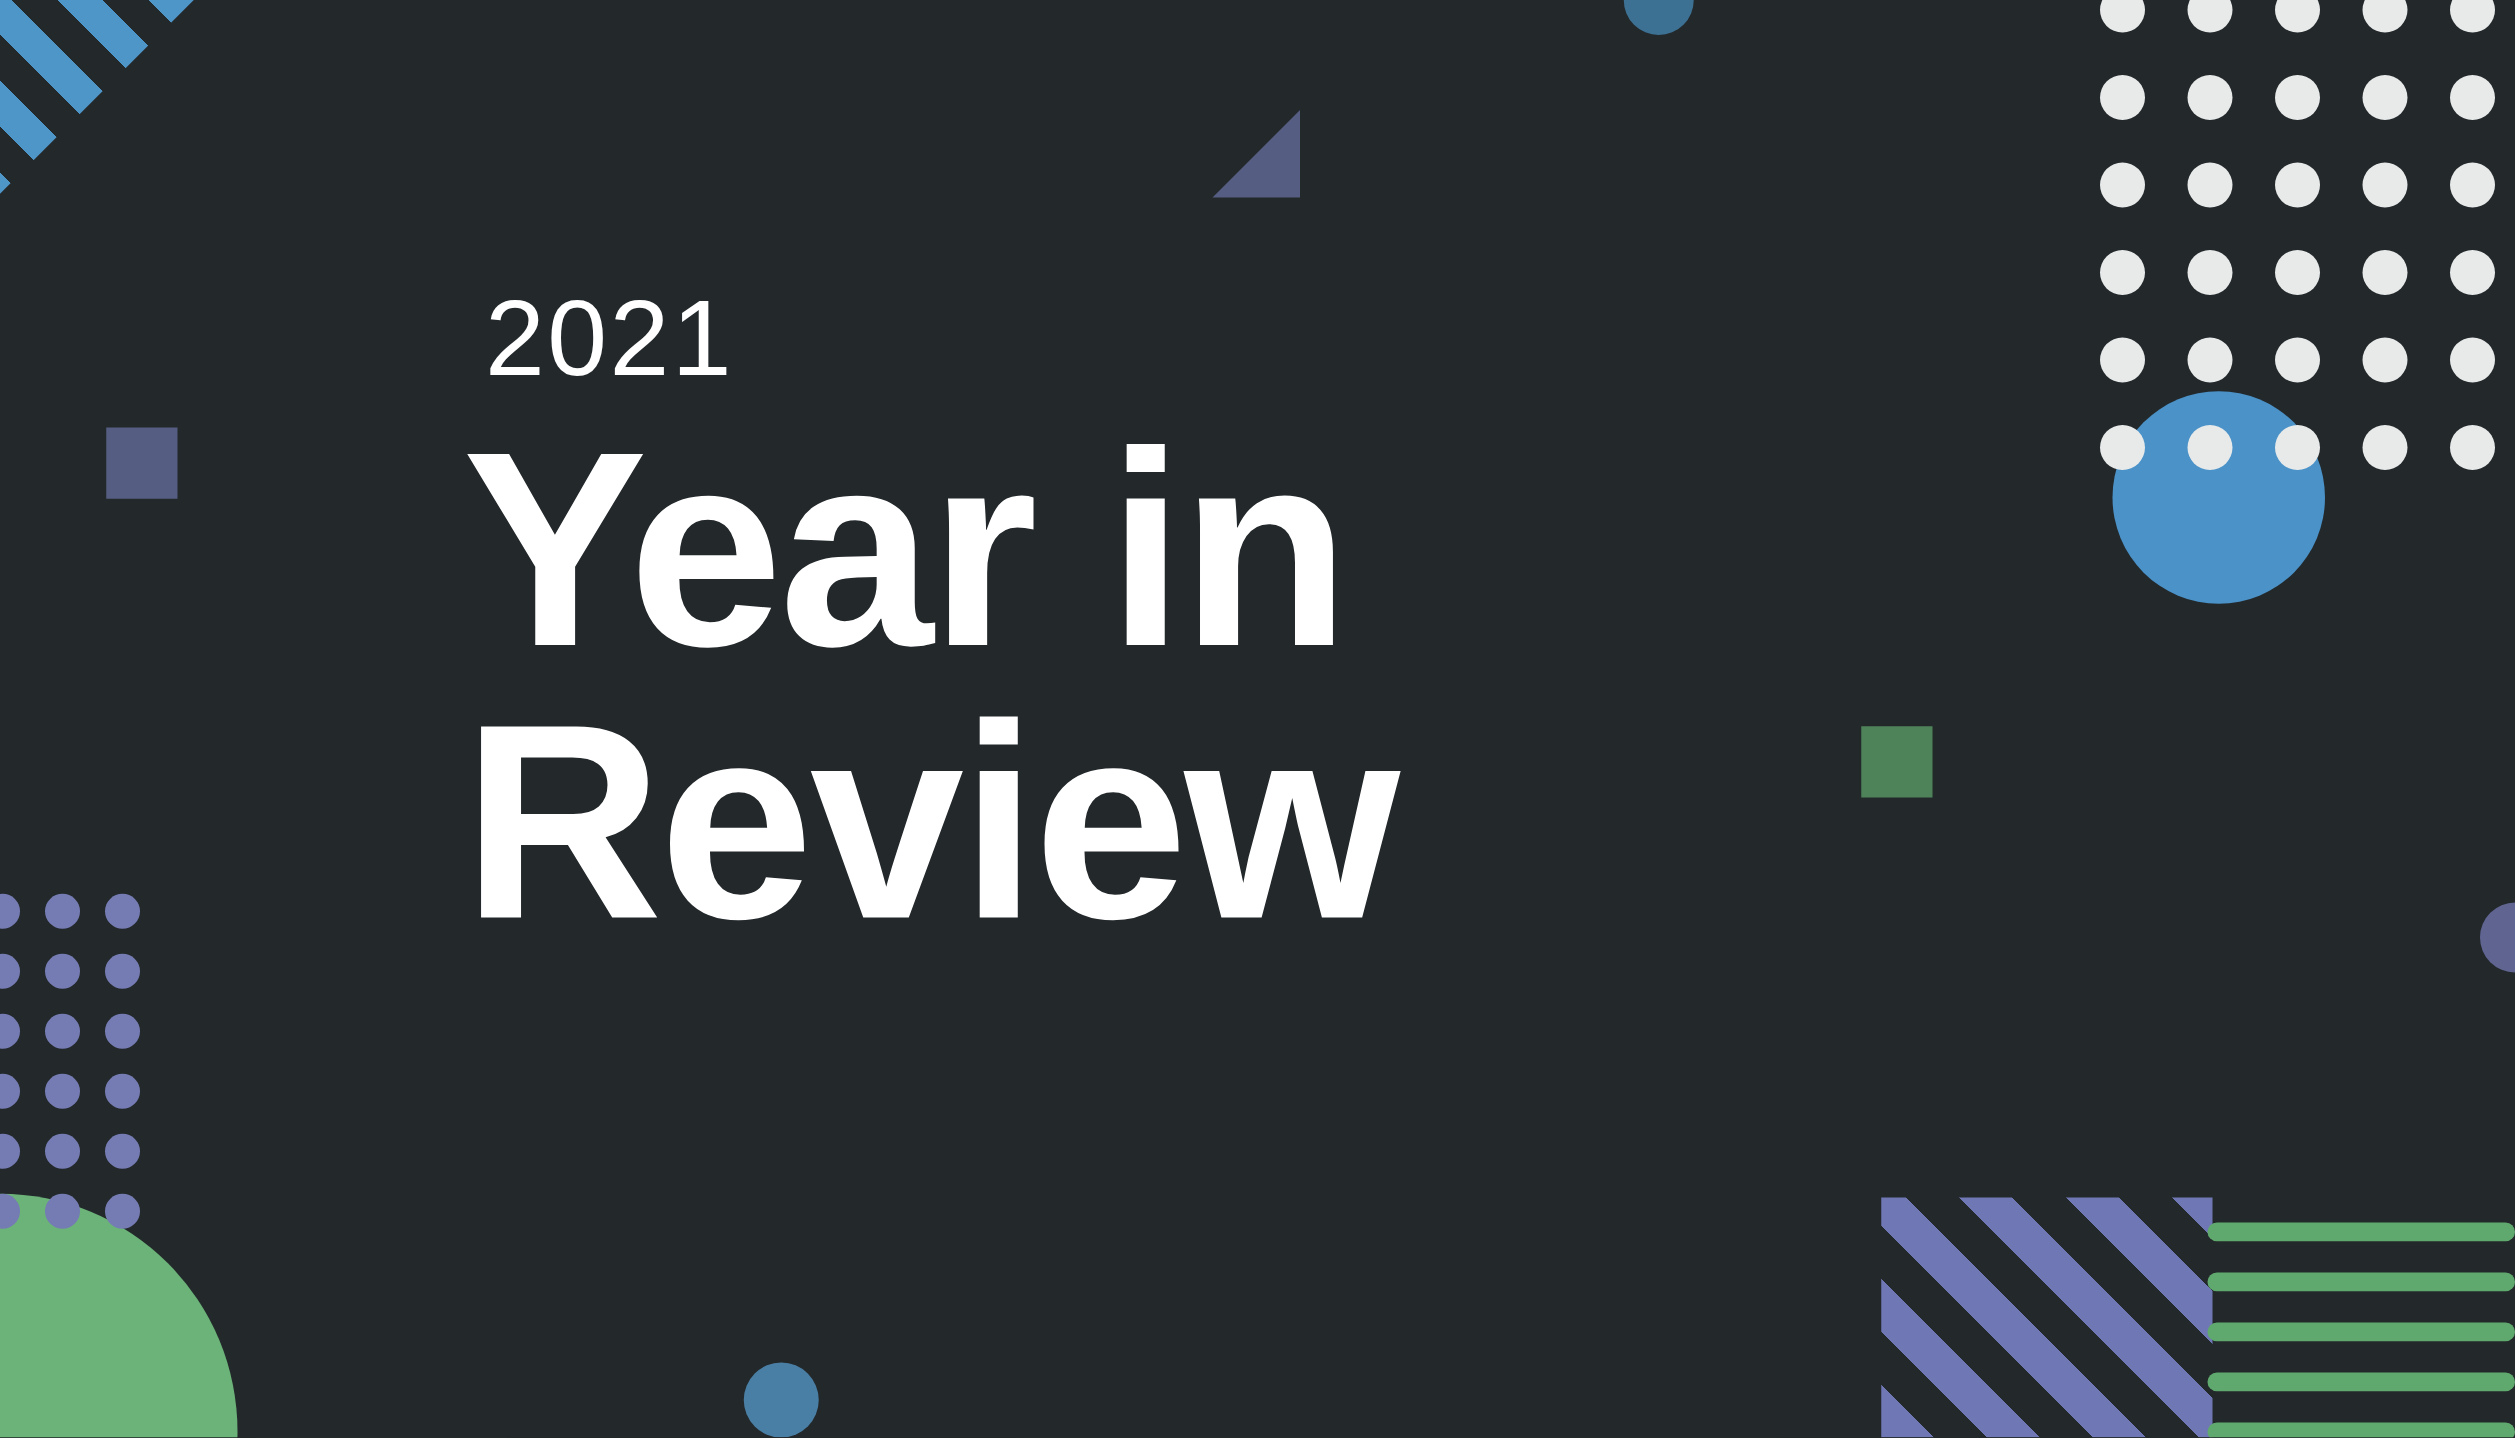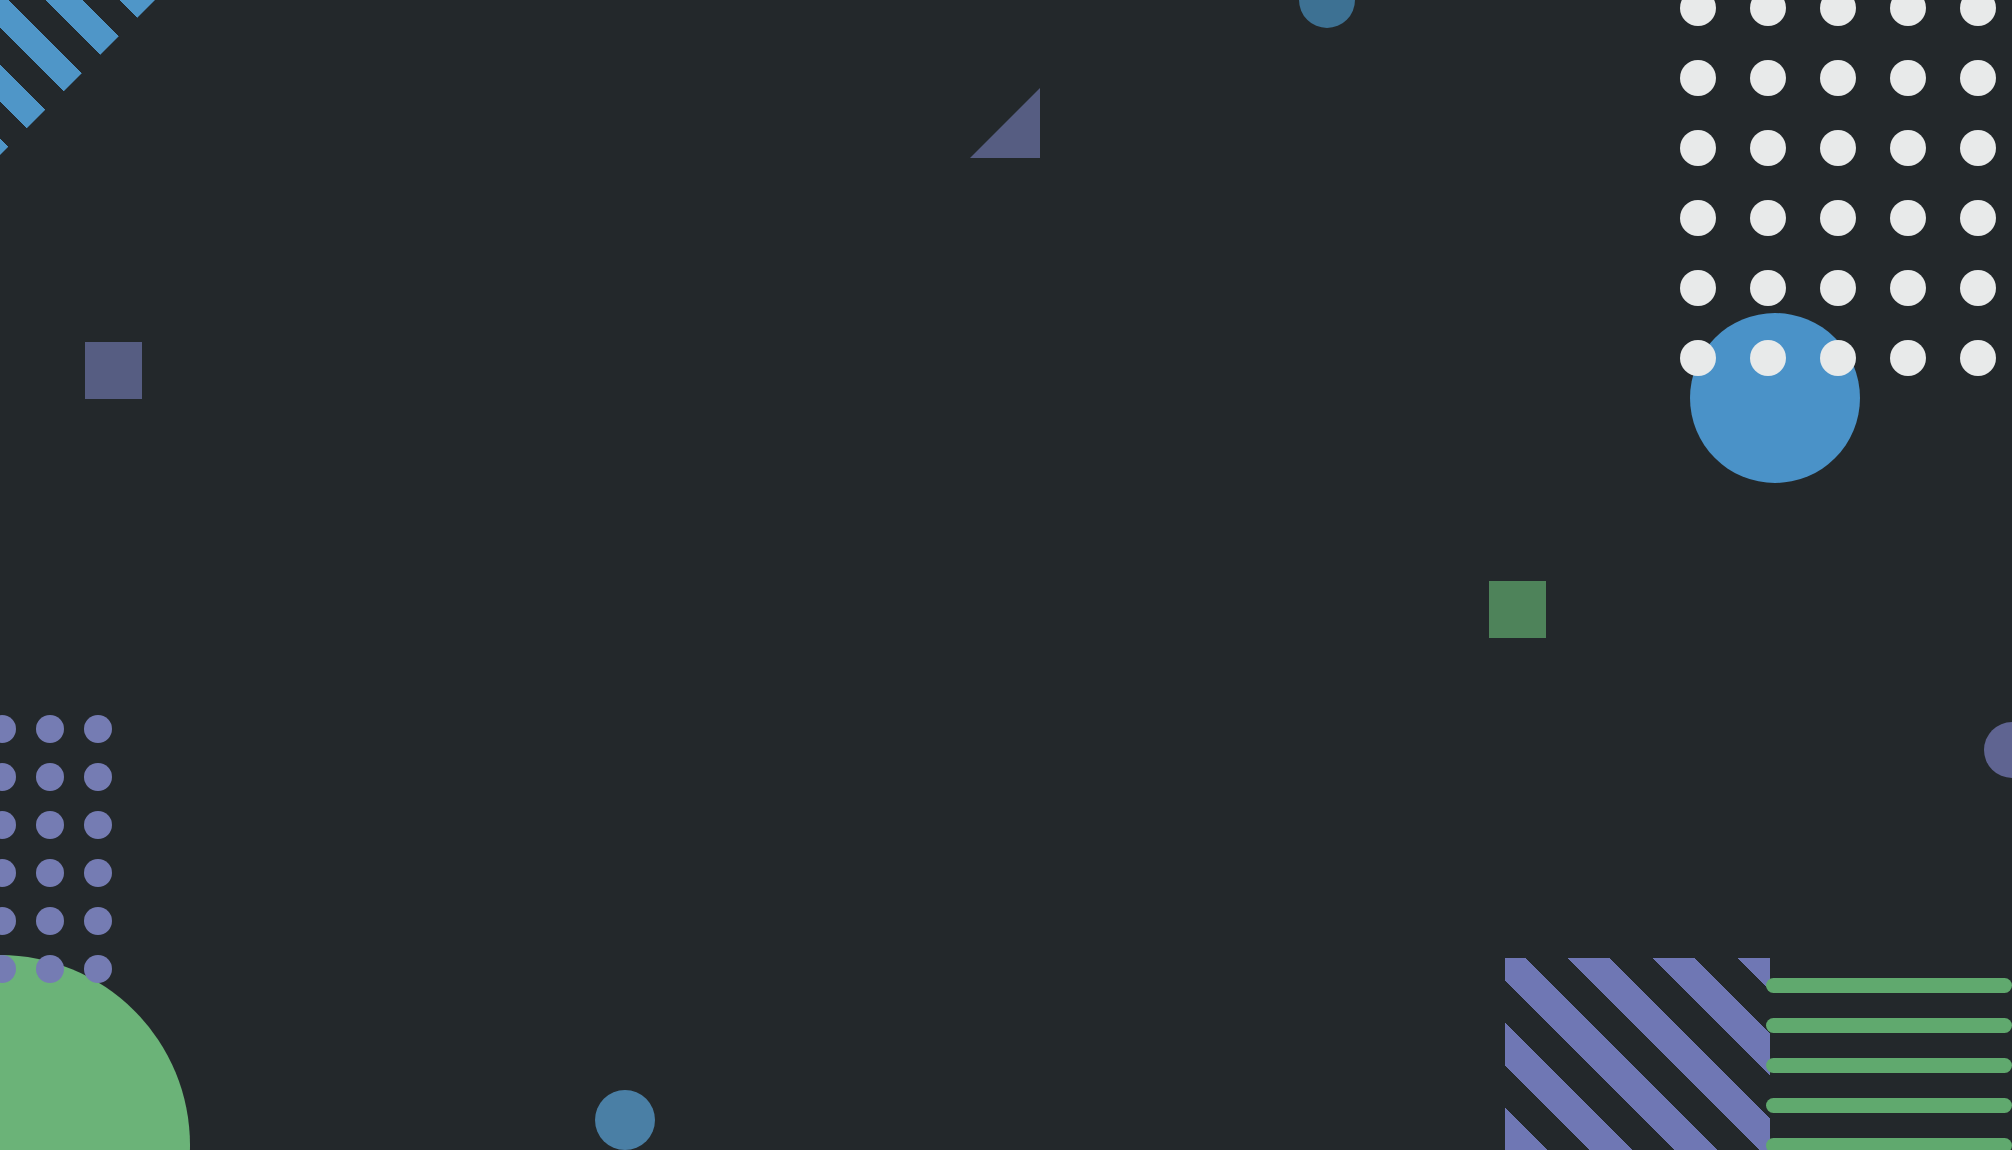--- a/index.html
+++ b/index.html
@@ -186,14 +186,19 @@
   <div class="deco br-stripes"></div>
 
   <div class="deco" id="green-bars" style="left:0; top:0; width:2012px; height:1150px; z-index:20;">
       <div class="deco green-bar" style="top: 978px; height: 15px; background: rgb(96, 169, 110);"></div>
       <div class="deco green-bar" style="top: 1018px; height: 15px; background: rgb(96, 169, 110);"></div>
       <div class="deco green-bar" style="top: 1058px; height: 15px; background: rgb(96, 169, 110);"></div>
       <div class="deco green-bar" style="top: 1098px; height: 15px; background: rgb(96, 169, 110);"></div>
       <div class="deco green-bar" style="top: 1138px; height: 15px; background: rgb(96, 169, 110);"></div>
     </div>
 
+  <div class="title-block">
+    <div class="year">2021</div>
+    <div class="headline">Year in
+Review</div>
+  </div>
 
 </div>
 
 </body></html>

